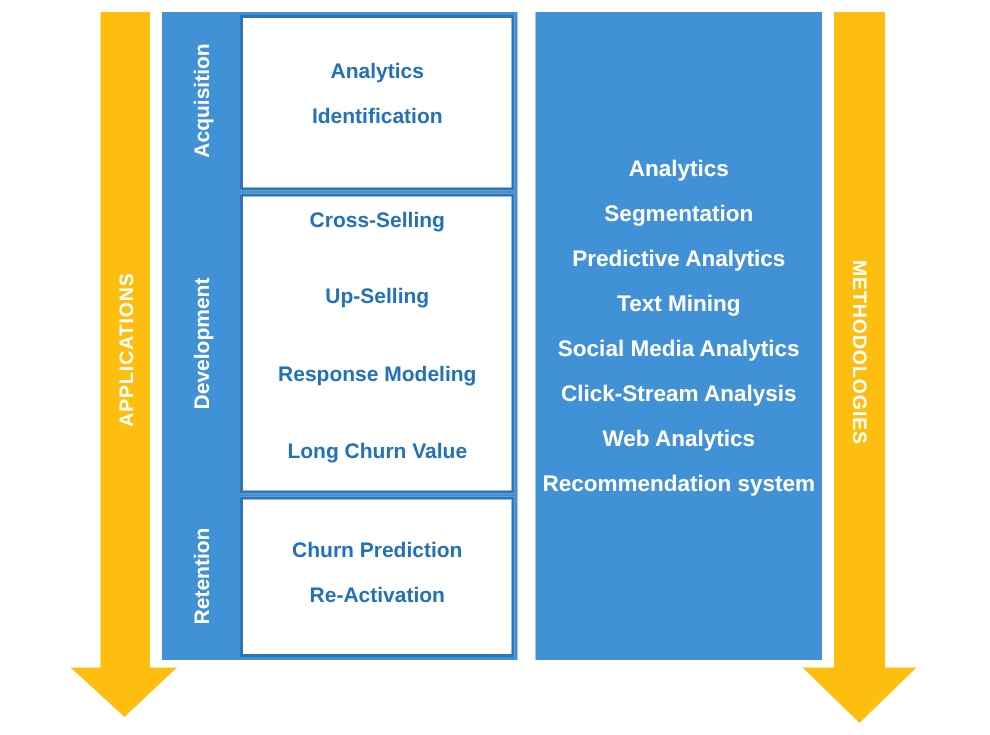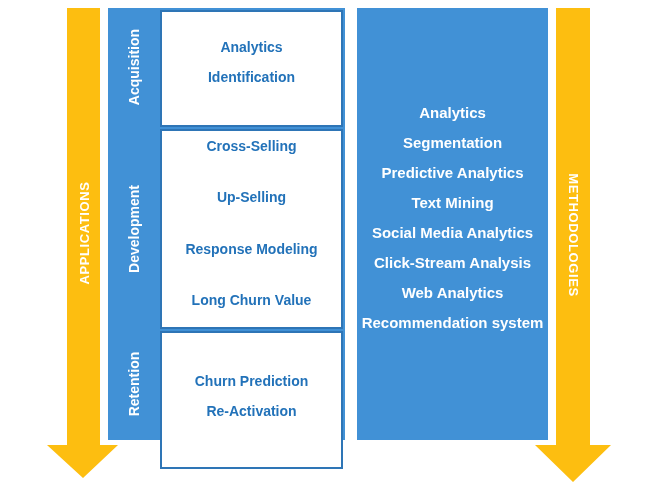--- a/index.html
+++ b/index.html
@@ -29,21 +29,21 @@
     position:absolute; left:160px; width:183px; box-sizing:border-box;
     background:#ffffff; border:2px solid #2E75B6;
     display:flex; flex-direction:column; justify-content:center; align-items:center;
   }
   .app-box .line {
     color:#2272B9; font-weight:bold; font-size:14px; line-height:30px;
     white-space:nowrap;
   }
   .box-1 { top:10px;  height:117px; padding-bottom:14px; }
   .box-2 { top:129px; height:200px; padding-bottom:12px;justify-content:space-between; }
-  .box-3 { top:331px; height:138px; padding-bottom:8px; }
+  .box-3 { top:331px; height:107px; padding-bottom:8px; }
   .meth-item {
     color:#ffffff; font-weight:bold; font-size:15px; line-height:30px;
     text-align:center; white-space:nowrap;
   }
 </style>
 </head>
 <body>
 
 <div class="canvas">
 

